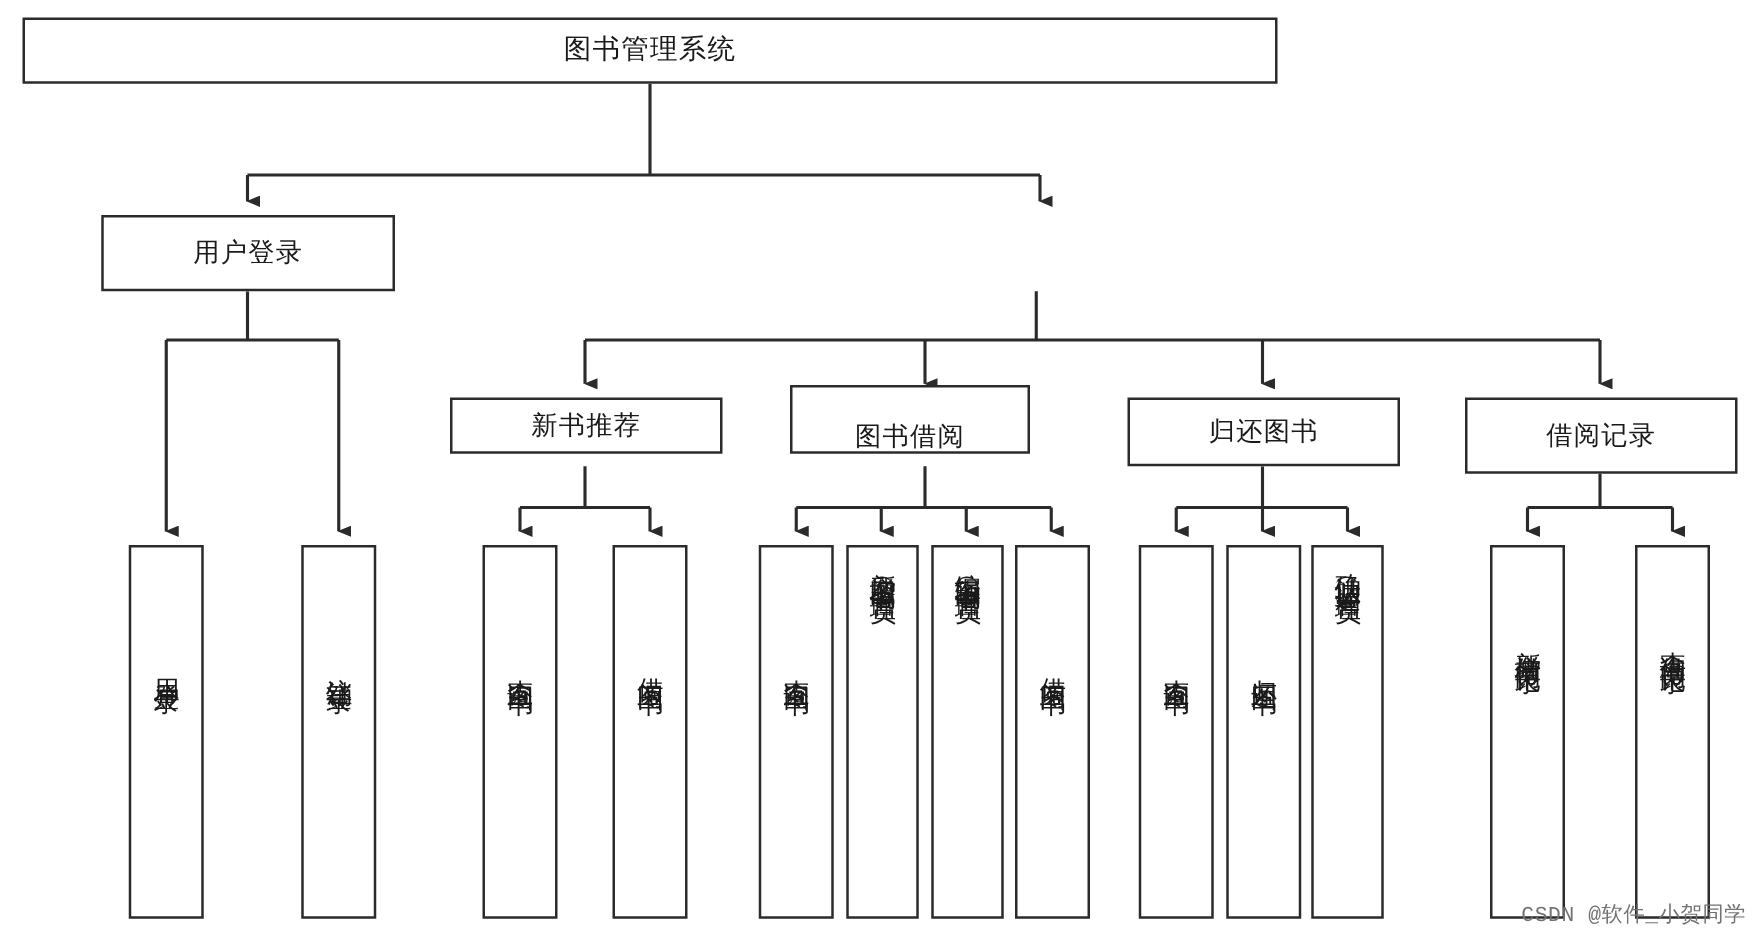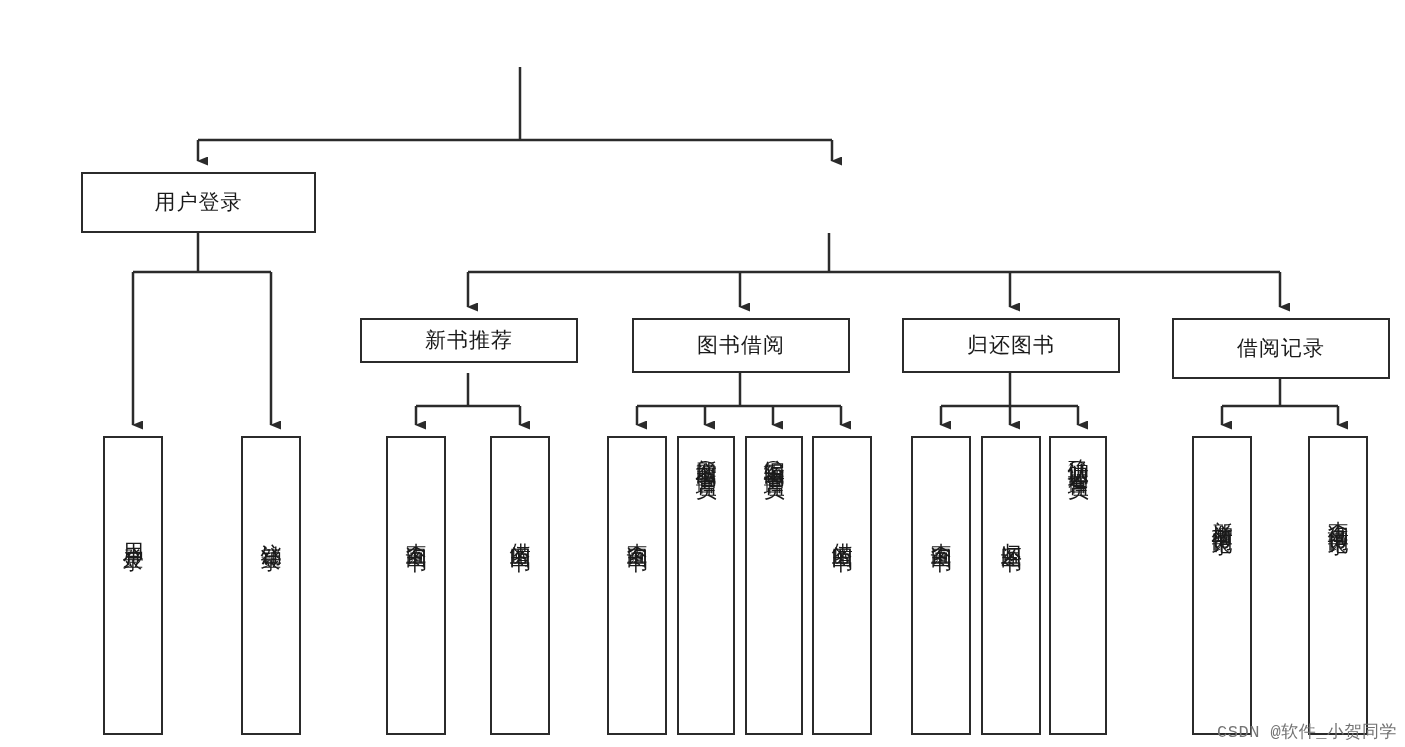--- a/index.html
+++ b/index.html
@@ -124,29 +124,32 @@
       <path d="M1078,406 L1078,425" marker-end="url(#arrow)"></path>
 
       <path d="M1280,373 L1280,406"></path>
       <path d="M1222,406 L1338,406"></path>
       <path d="M1222,406 L1222,425" marker-end="url(#arrow)"></path>
       <path d="M1338,406 L1338,425" marker-end="url(#arrow)"></path>
 
     </g>
   </svg>
 
+  <div class="node horiz root" style="left:18px; top:14px; width:1004px; height:53px;">
+    <span class="label">图书管理系统</span>
+  </div>
 
   <div class="node horiz" style="left:81px; top:172px; width:235px; height:61px;">
     <span class="label">用户登录</span>
   </div>
 
   <div class="node horiz" style="left:360px; top:318px; width:218px; height:45px;">
     <span class="label">新书推荐</span>
   </div>
-  <div class="node horiz" style="left:632px; top:318px; width:218px; height:55px;">
+  <div class="node horiz" style="left:632px; top:308px; width:192px; height:55px;align-items:flex-end;">
     <span class="label">图书借阅</span>
   </div>
   <div class="node horiz" style="left:902px; top:318px; width:218px; height:55px;">
     <span class="label">归还图书</span>
   </div>
   <div class="node horiz" style="left:1172px; top:318px; width:218px; height:61px;">
     <span class="label">借阅记录</span>
   </div>
 
   <div class="node vert midshort" style="left:103px; top:436px; width:60px; height:299px;">

